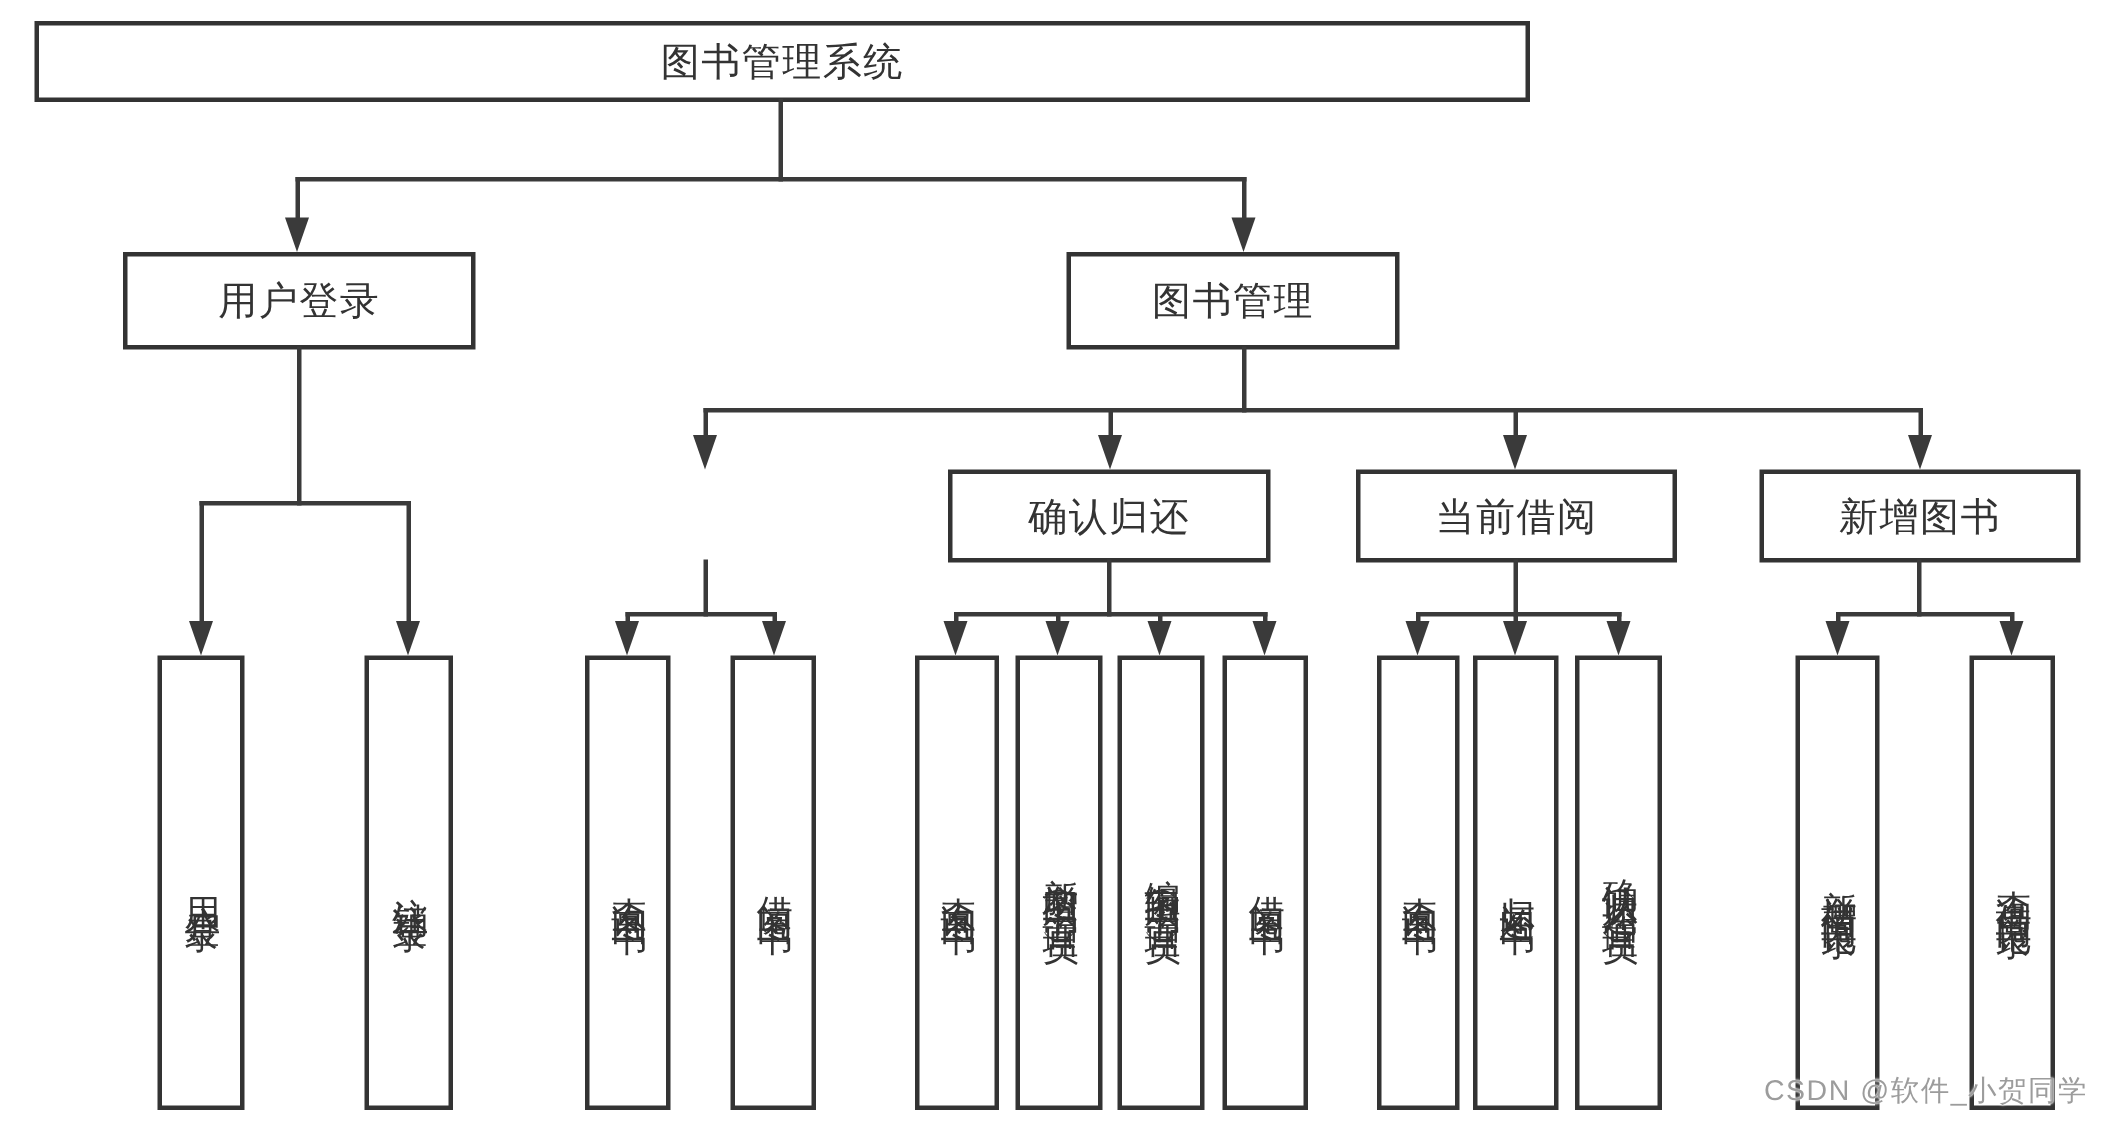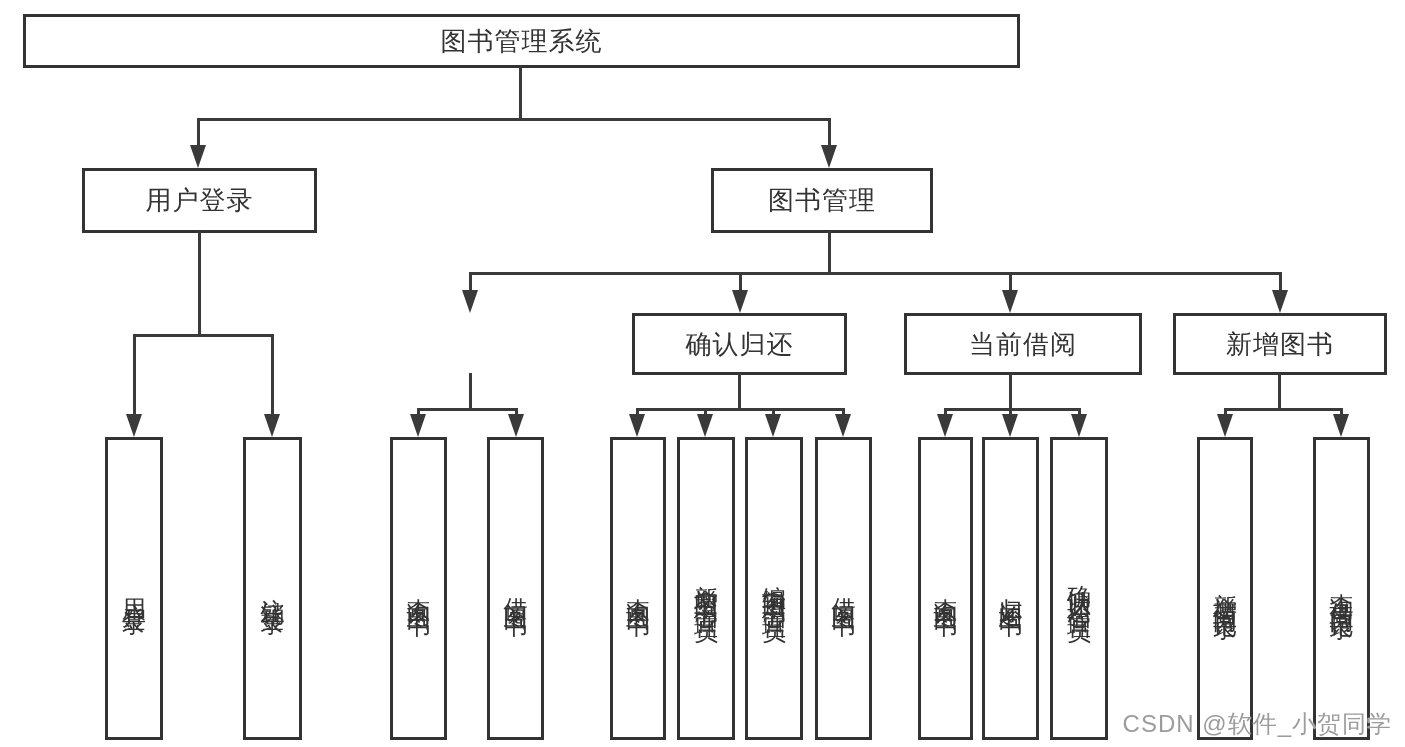--- a/index.html
+++ b/index.html
@@ -17,21 +17,21 @@
   .line{position:absolute;background:var(--line,#3a3a3a);}
   .v{width:3px;}
   .h{height:3px;}
   .arrow{
     position:absolute;width:0;height:0;
     border-left:8px solid transparent;border-right:8px solid transparent;
     border-top:23px solid var(--line,#3a3a3a);
   }
   .watermark{
     position:absolute;right:13px;bottom:7px;
-    color:var(--watermark,#9c9c9c);font-size:24px;letter-spacing:1px;
+    color:var(--watermark,#9c9c9c);font-size:19px;letter-spacing:1px;
     text-shadow:0 0 2px #fff,0 0 1px #fff;white-space:nowrap;
   }
 </style>
 </head>
 <body>
 
 <div id="canvas">
 
   <div class="hbox" style="left:23px;top:14px;width:997px;height:54px">
     <span>图书管理系统</span>
@@ -65,21 +65,21 @@
   <div class="line v" style="left:739px;top:272px;height:25px"></div>
   <div class="arrow" style="left:732px;top:290px"></div>
   <div class="line v" style="left:1009px;top:272px;height:25px"></div>
   <div class="arrow" style="left:1002px;top:290px"></div>
   <div class="line v" style="left:1279px;top:272px;height:25px"></div>
   <div class="arrow" style="left:1272px;top:290px"></div>
 
   <div class="hbox" style="left:632px;top:313px;width:215px;height:62px">
     <span>确认归还</span>
   </div>
-  <div class="hbox" style="left:904px;top:313px;width:238px;height:62px">
+  <div class="hbox" style="left:904px;top:313px;width:214px;height:62px">
     <span>当前借阅</span>
   </div>
   <div class="hbox" style="left:1173px;top:313px;width:214px;height:62px">
     <span>新增图书</span>
   </div>
 
   <div class="line v" style="left:469px;top:373px;height:38px"></div>
   <div class="line h" style="left:417px;top:408px;width:100px"></div>
   <div class="line v" style="left:417px;top:408px;height:12px"></div>
   <div class="arrow" style="left:410px;top:414px"></div>

